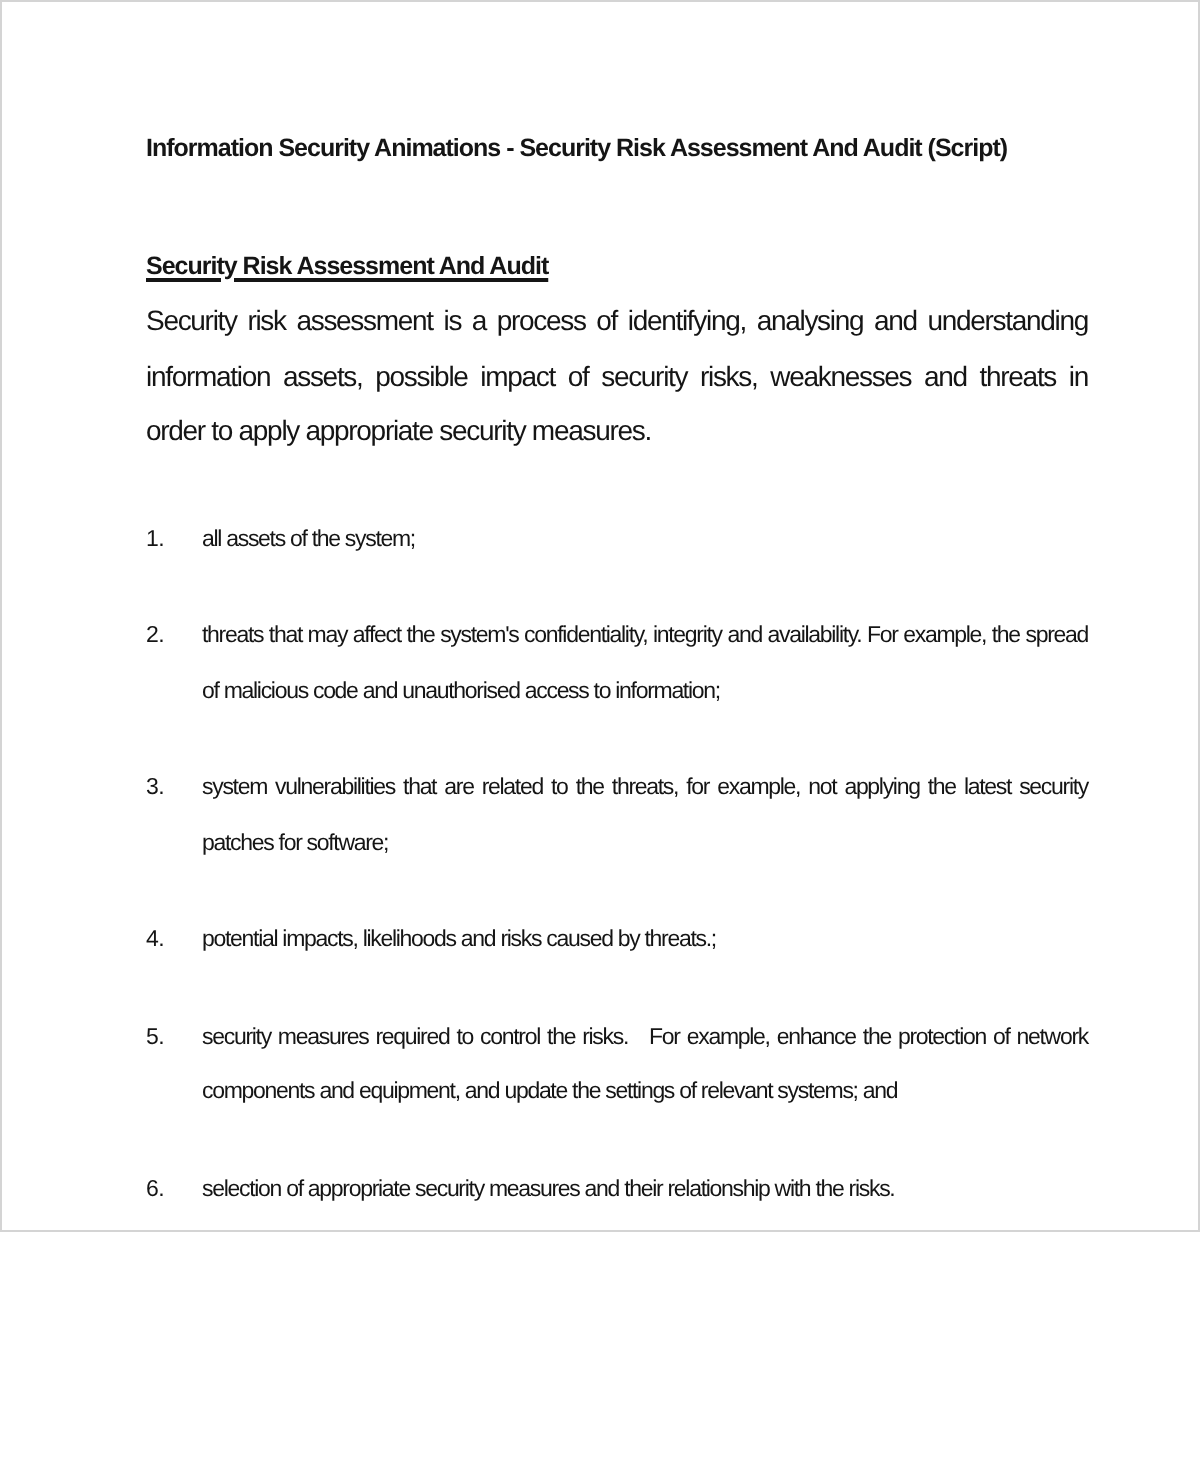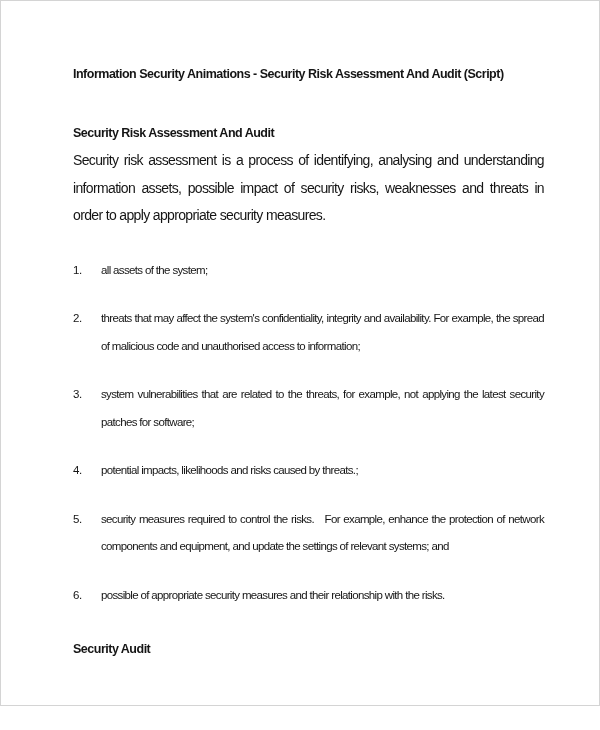--- a/index.html
+++ b/index.html
@@ -8,40 +8,41 @@
     --page-border:#d4d4d4;
   }
   *{margin:0;padding:0;box-sizing:border-box;}
   html,body{background:#fff;}
   body{
     width:600px;height:730px;
     font-family:"Liberation Sans",sans-serif;
     color:var(--text-color);
   }
   .page{
-    width:600px;height:706px;
+    width:600px;height:616px;
     background:var(--page-bg);
     border:1px solid var(--page-border);
     padding:60px 55px 0 72px;
     overflow:hidden;
   }
   .doc-title{
     font-size:12.5px;
     font-weight:bold;
     letter-spacing:-0.5px;
     line-height:27.5px;
     margin-bottom:31px;
     color:var(--text-color);
   }
   .section{margin-bottom:27px;}
   .section-heading{
     font-size:12.5px;
     font-weight:bold;
     letter-spacing:-0.5px;
     line-height:27.5px;
+    text-decoration:underline;
     text-decoration-thickness:1.5px;
     text-underline-offset:2px;
     color:var(--text-color);
   }
   .para{
     font-size:14px;
     letter-spacing:-0.65px;
     line-height:27.5px;
     text-align:justify;
     color:var(--text-color);
@@ -99,21 +100,21 @@
       <li class="list-item">
         <span class="li-num">4.</span>
         <span class="li-text">potential impacts, likelihoods and risks caused by threats.;</span>
       </li>
       <li class="list-item">
         <span class="li-num">5.</span>
         <span class="li-text">security measures required to control the risks.   For example, enhance the protection of network components and equipment, and update the settings of relevant systems; and</span>
       </li>
       <li class="list-item">
         <span class="li-num">6.</span>
-        <span class="li-text">possible of appropriate security measures and their relationship with the risks.</span>
+        <span class="li-text">selection of appropriate security measures and their relationship with the risks.</span>
       </li>
     </ul>
   </div>
 
   <div class="section">
     <h2 class="section-heading">Security Audit</h2>
   </div>
 
 </div>
 

